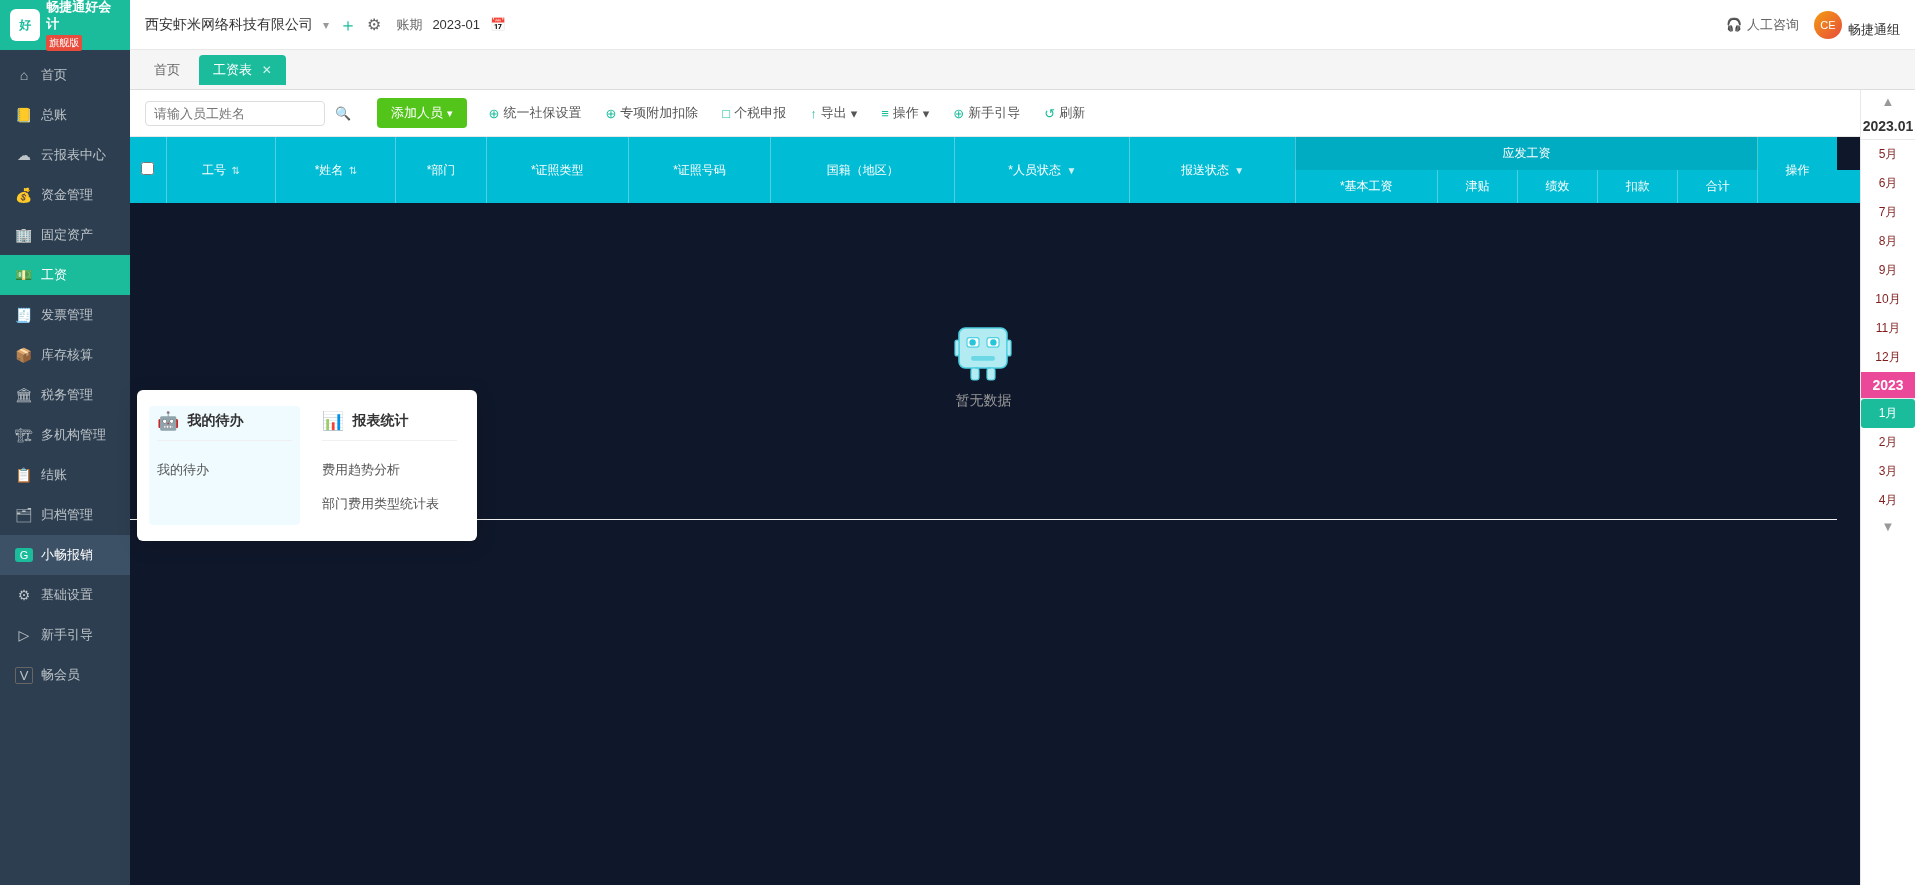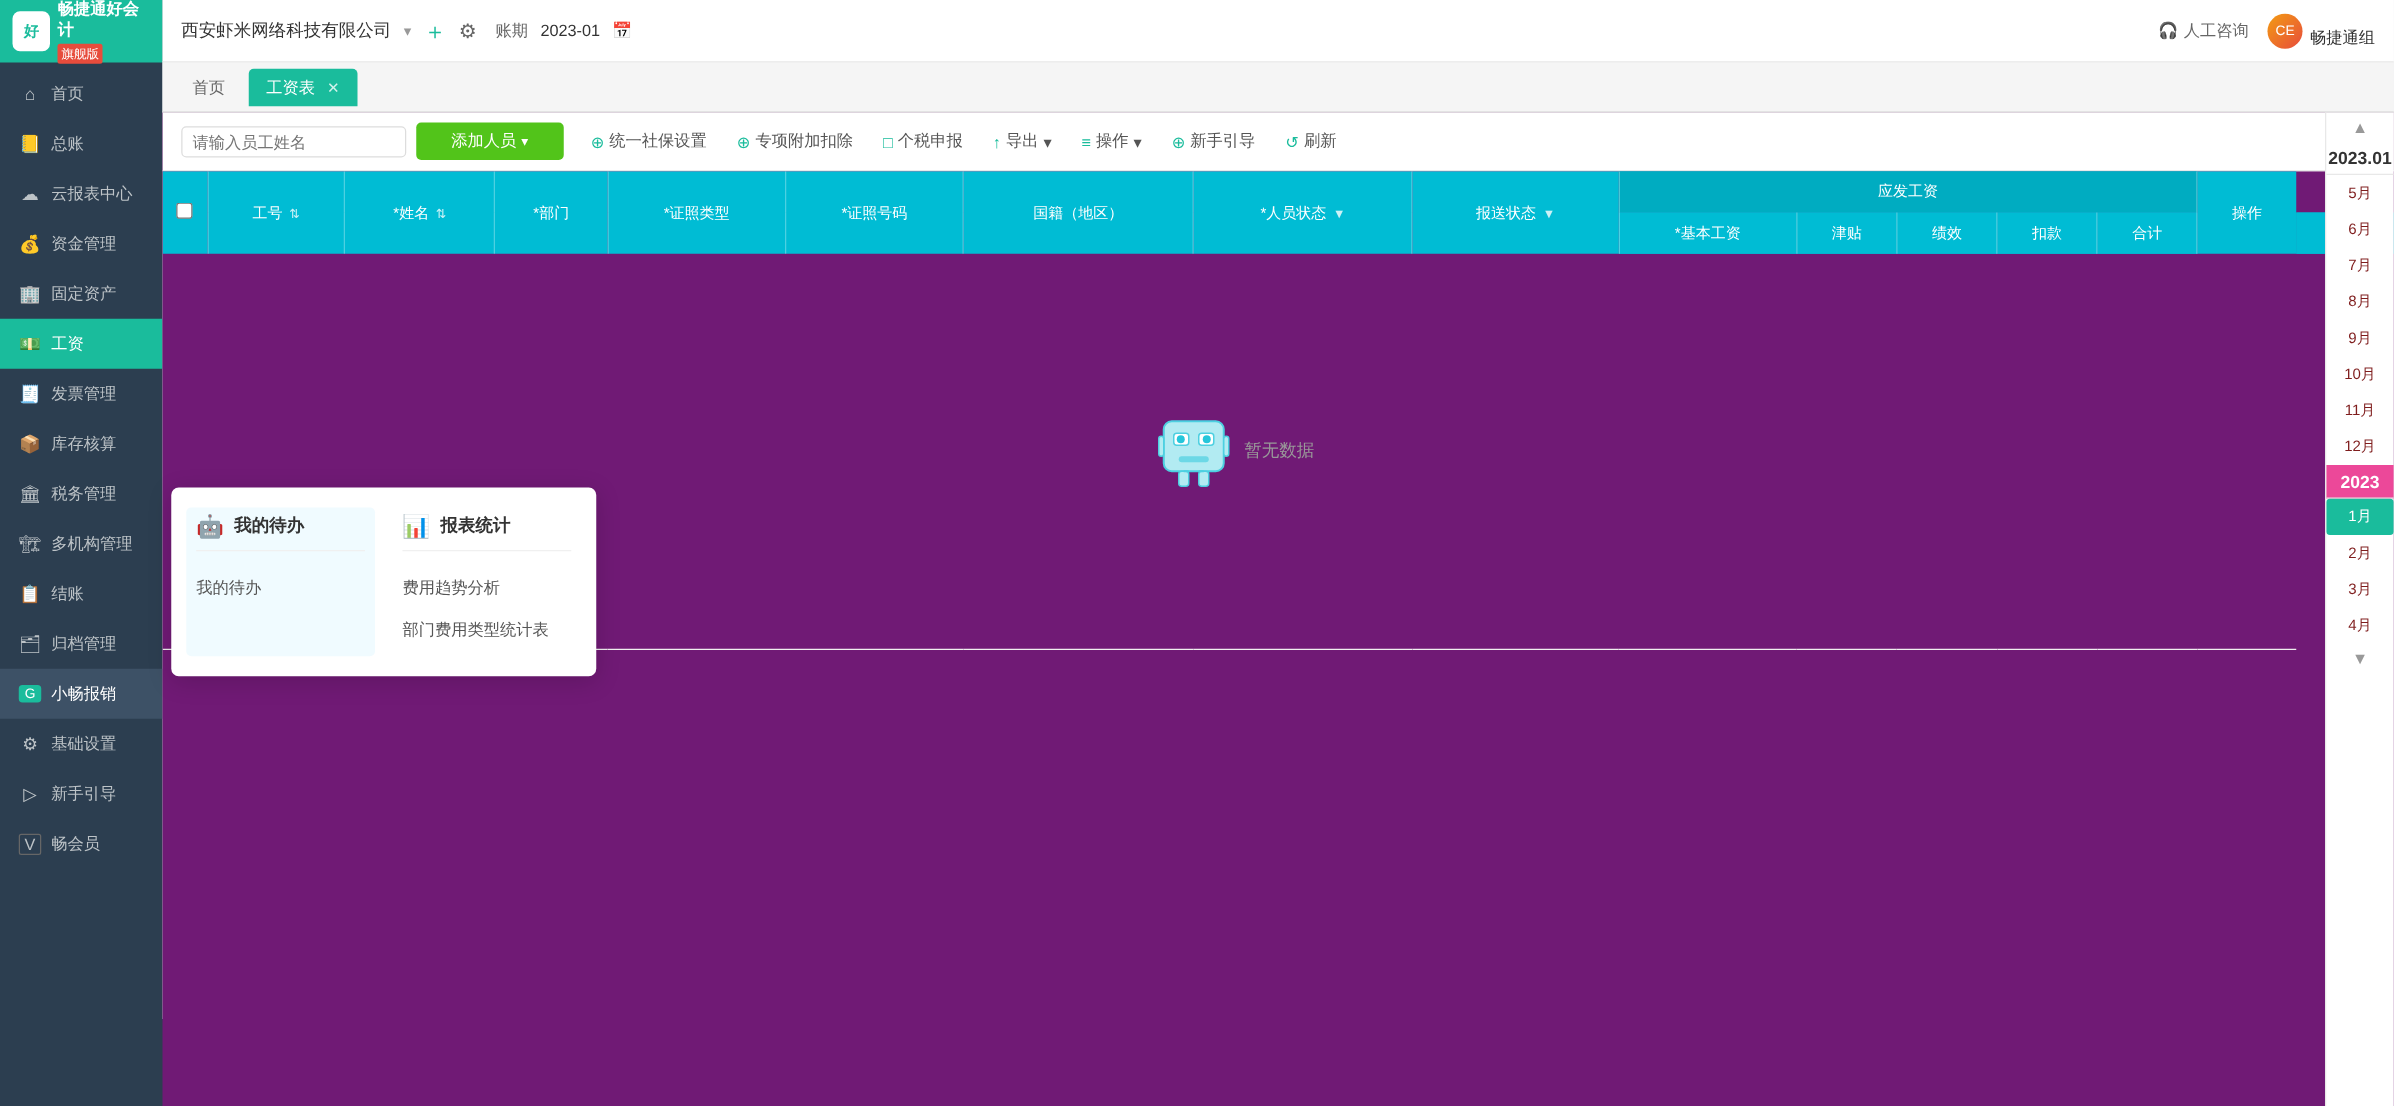--- a/index.html
+++ b/index.html
@@ -59,37 +59,37 @@
       font-size: 13px; color: #666; background: transparent;
     }
     .tab-item.active {
       background: #1abc9c; color: #fff; position: relative;
     }
     .tab-close { margin-left: 6px; color: rgba(255,255,255,0.8); cursor: pointer; font-size: 12px; }
 
     
     .main-content {
       position: fixed; left: 130px; top: 90px; right: 0; bottom: 0;
-      background: #701a75; overflow: hidden;
+      background: #0f172a; overflow: hidden;
     }
 
     
     .toolbar {
       display: flex; align-items: center; padding: 8px 15px; gap: 8px;
       border-bottom: 1px solid #e8e8e8; background: #fff;
     }
     .search-box {
       display: flex; align-items: center; border: 1px solid #ddd; border-radius: 4px;
       padding: 4px 8px; gap: 5px; background: #fff; width: 180px;
     }
     .search-input { border: none; outline: none; font-size: 13px; color: #666; flex: 1; background: transparent; }
     .search-icon { color: #999; font-size: 13px; cursor: pointer; }
     .add-btn {
-      background: #52c41a; color: #fff; border: none; padding: 6px 28px;
-      border-radius: 4px; cursor: pointer; font-size: 13px; display: flex; align-items: center; gap: 4px;
+      background: #52c41a; color: #fff; border: none; padding: 6px 14px;
+      border-radius: 4px; cursor: pointer; font-size: 13px; display: flex; align-items: center; gap: 4px; margin-left: 44px;
     }
     .add-btn-arrow { font-size: 11px; }
     .toolbar-actions { display: flex; align-items: center; gap: 12px; margin-left: 8px; }
     .action-btn {
       display: flex; align-items: center; gap: 4px; color: #555; cursor: pointer;
       font-size: 13px; padding: 4px 6px; border-radius: 3px;
     }
     .action-icon { color: #1abc9c; font-size: 13px; }
 
     
@@ -102,21 +102,21 @@
     }
     thead th:last-child { border-right: none; }
     .th-group { background: #00acc1; }
     .th-sub { background: #00bcd4; text-align: center; }
     tbody td { padding: 8px 6px; text-align: center; border-bottom: 1px solid #f0f0f0; color: #333; }
     .sort-icon { font-size: 10px; color: rgba(255,255,255,0.8); margin-left: 2px; }
     .filter-icon { font-size: 10px; color: rgba(255,255,255,0.8); margin-left: 2px; }
 
     
     .empty-state {
-      display: flex; flex-direction: row; align-items: center; justify-content: center;
+      display: flex; flex-direction: column; align-items: center; justify-content: center;
       height: 300px; gap: 0;
     }
     .empty-icon {
       width: 80px; height: 80px;
     }
     .empty-text { color: #999; font-size: 14px; }
 
     
     .dropdown-popup {
       position: fixed; left: 137px; top: 390px;

